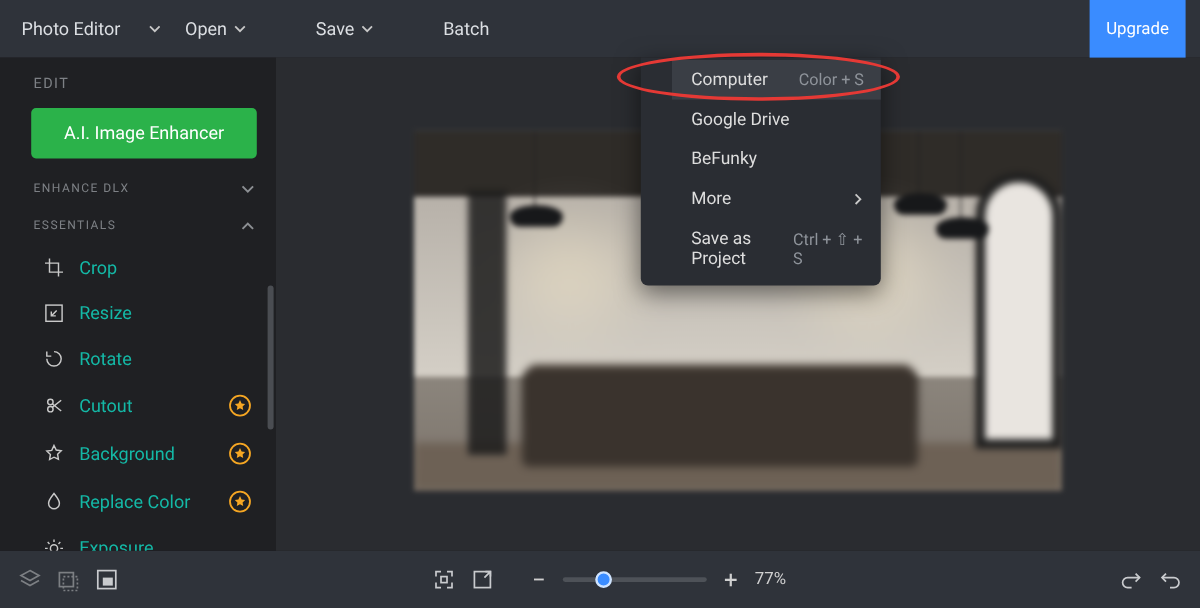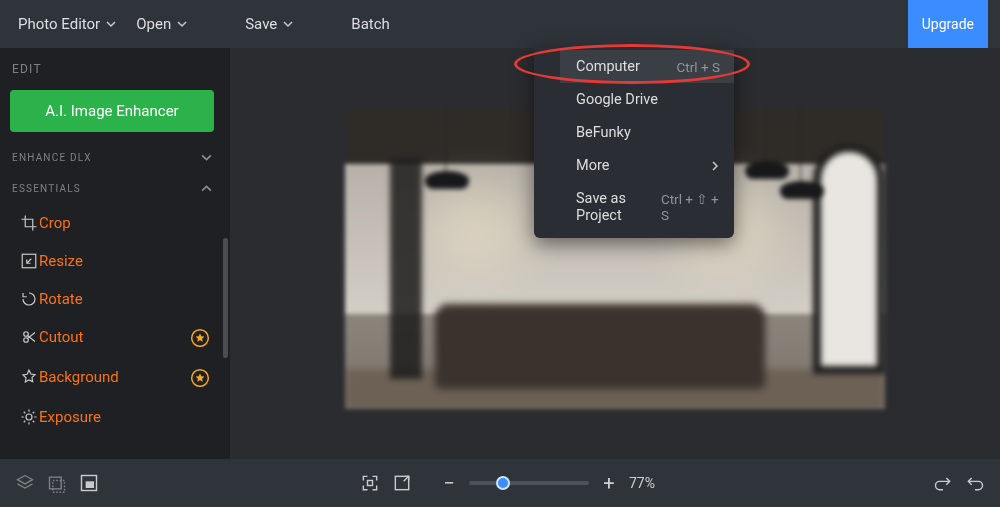--- a/index.html
+++ b/index.html
@@ -1,38 +1,38 @@
 <!DOCTYPE html>
 <html><head>
 <meta charset="utf-8">
 <style>
   * { margin: 0; padding: 0; box-sizing: border-box; font-family: -apple-system, BlinkMacSystemFont, "Segoe UI", Roboto, sans-serif; }
   body { width: 1000px; height: 507px; background: #1f2023; color: #e5e5e5; overflow: hidden; position: relative; }
 
   
   .top-bar { height: 48px; background: #2f333a; display: flex; align-items: center; padding: 0 12px; font-size: 15px; gap: 0; color:#dcdfe3; }
-  .brand { display:flex; align-items:center; gap:6px; margin-right: auto; padding:4px 6px; cursor:pointer; }
+  .brand { display:flex; align-items:center; gap:24px; margin-right: auto; padding:4px 6px; cursor:pointer; }
   .top-btn { display:flex; align-items:center; gap:6px; padding:6px 14px; cursor:pointer; border-radius:3px; }
   .spacer-m { width: 30px; }
   .upgrade { background:#3a8cff; color:#fff; padding:20px 14px; border-radius:4px; font-size:14px; cursor:pointer; }
 
   .chev-down { display:inline-block; }
   .chev-down svg, .chev-right svg { display:block; }
 
   
   .body { display:flex; height: calc(507px - 48px - 48px); }
 
   
   .sidebar { width: 230px; background:#1f2023; padding:0 0 0 0; position:relative;}
-  .sidebar-scroll { height:100%; overflow:hidden; position:relative;}
+  .sidebar-scroll { height:100%; overflow:hidden; position:relative;margin-left:16px;}
   .sidebar-inner { padding-right:6px;}
   .section-label { font-size:12px; letter-spacing:1.2px; color:#7d8085; padding:14px 10px 8px 12px; text-transform:uppercase; }
   .enhancer-btn { margin:6px 10px 10px 10px; background:#2bb24a; color:#fff; text-align:center; padding:12px 8px; border-radius:4px; font-size:15px; cursor:pointer; }
   .panel-header { display:flex; align-items:center; justify-content:space-between; padding:10px 12px; font-size:10px; letter-spacing:1.2px; color:#7d8085; text-transform:uppercase; cursor:pointer;}
-  .tool-item { display:flex; align-items:flex-start; gap:1px; padding:10px 14px 10px 20px; font-size:15px; color:#f97316; cursor:pointer; position:relative;}
+  .tool-item { display:flex; align-items:center; gap:12px; padding:10px 14px 10px 20px; font-size:15px; color:#14b8a6; cursor:pointer; position:relative;}
   .tool-icon { width:18px; height:18px; display:flex; align-items:center; justify-content:center; color:#c9c9c9;}
   .star { margin-left:auto; width:20px; height:20px; }
   .scrollbar-track { position:absolute; right:2px; top:190px; width:5px; height:180px; background:transparent;}
   .scrollbar-thumb { width:5px; height:120px; background:#4a4d52; border-radius:3px;}
 
   
   .canvas { flex:1; background:#2a2c30; position:relative; display:flex; align-items:center; justify-content:center;}
   .photo { width:540px; height:300px; background:linear-gradient(#ada9a1,#7d746a); position:relative; overflow:hidden; margin-top:10px;}
   .ceiling{position:absolute;top:0;left:0;right:0;height:55px;background:#2f2c28;}
   .wall{position:absolute;top:55px;left:0;right:0;height:150px;background:linear-gradient(#b8b1a8,#d5cfc5);}
@@ -178,20 +178,32 @@
                   <path d="M12 6.5l1.6 3.3 3.6.5-2.6 2.5.6 3.6L12 14.7l-3.2 1.7.6-3.6L6.8 10.3l3.6-.5z" fill="#f5a623"></path>
                 </svg></span>
             </div>
             <div class="tool-item">
               <span class="tool-icon">
                 <svg width="18" height="18" viewBox="0 0 24 24" fill="none" stroke="currentColor" stroke-width="1.6">
                   <path d="M12 3l2.5 5 5.5.8-4 3.9.9 5.5L12 16l-4.9 2.6.9-5.5-4-3.9 5.5-.8z"></path>
                 </svg>
               </span>
               <span>Background</span>
+              <span class="star"><svg width="20" height="20" viewBox="0 0 24 24">
+                  <circle cx="12" cy="12" r="10" fill="none" stroke="#f5a623" stroke-width="1.8"></circle>
+                  <path d="M12 6.5l1.6 3.3 3.6.5-2.6 2.5.6 3.6L12 14.7l-3.2 1.7.6-3.6L6.8 10.3l3.6-.5z" fill="#f5a623"></path>
+                </svg></span>
+            </div>
+            <div class="tool-item">
+              <span class="tool-icon">
+                <svg width="18" height="18" viewBox="0 0 24 24" fill="none" stroke="currentColor" stroke-width="1.6">
+                  <path d="M12 3c3 4 6 7 6 11a6 6 0 01-12 0c0-4 3-7 6-11z"></path>
+                </svg>
+              </span>
+              <span>Replace Color</span>
               <span class="star"><svg width="20" height="20" viewBox="0 0 24 24">
                   <circle cx="12" cy="12" r="10" fill="none" stroke="#f5a623" stroke-width="1.8"></circle>
                   <path d="M12 6.5l1.6 3.3 3.6.5-2.6 2.5.6 3.6L12 14.7l-3.2 1.7.6-3.6L6.8 10.3l3.6-.5z" fill="#f5a623"></path>
                 </svg></span>
             </div>
             <div class="tool-item">
               <span class="tool-icon">
                 <svg width="18" height="18" viewBox="0 0 24 24" fill="none" stroke="currentColor" stroke-width="1.6">
                   <circle cx="12" cy="12" r="4"></circle>
                   <path d="M12 2v3M12 19v3M2 12h3M19 12h3M5 5l2 2M17 17l2 2M19 5l-2 2M5 19l2-2"></path>
@@ -284,21 +296,21 @@
     <svg width="20" height="20" viewBox="0 0 24 24" fill="none" stroke="currentColor" stroke-width="1.7">
         <path d="M4 10h12a5 5 0 010 10h-4"></path>
         <path d="M8 6l-4 4 4 4"></path>
       </svg>
   </div>
 </div>
 
 <div class="dropdown" id="save-dropdown">
     <div class="dropdown-item hl">
       <span>Computer</span>
-      <span class="shortcut">Ctrl + S</span>
+      <span class="shortcut">Color + S</span>
     </div>
     <div class="dropdown-item">
       <span>Google Drive</span>
     </div>
     <div class="dropdown-item">
       <span>BeFunky</span>
     </div>
     <div class="dropdown-item">
       <span>More</span>
       <span class="chev-right">

